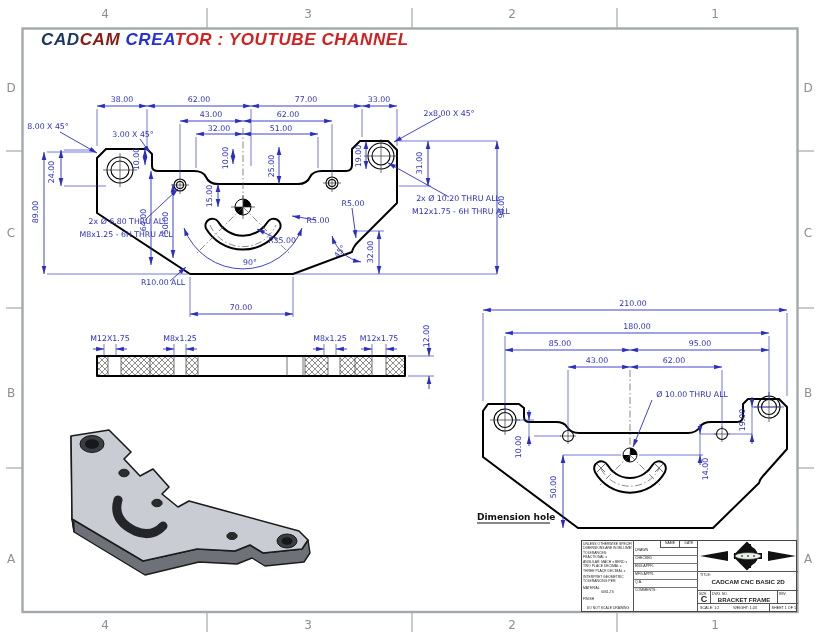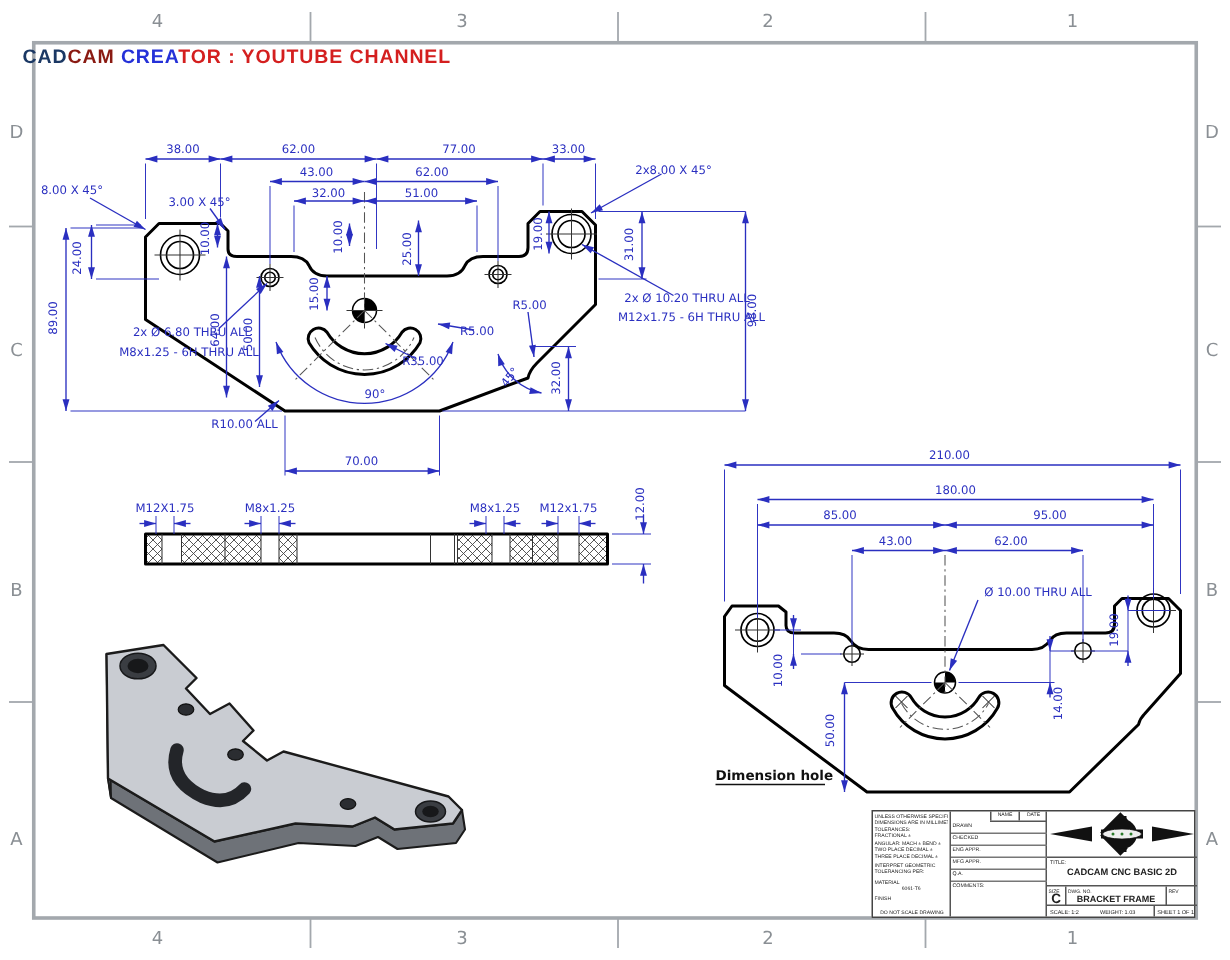--- a/index.html
+++ b/index.html
@@ -12,21 +12,21 @@
   .dim{stroke:#2a2fc0;stroke-width:0.9;fill:none;}
   .ext{stroke:#2a2fc0;stroke-width:0.65;fill:none;}
   .part{stroke:#000;stroke-width:2;fill:#fff;stroke-linejoin:round;}
   .partline{stroke:#000;stroke-width:2;fill:none;stroke-linejoin:round;}
   .thin{stroke:#000;stroke-width:1.1;fill:none;}
   .hair{stroke:#333;stroke-width:0.7;fill:none;}
   .cl{stroke:#555;stroke-width:0.7;stroke-dasharray:7 2.5 1.5 2.5;fill:none;}
   .frame{stroke:#a3a8ad;stroke-width:2.4;fill:none;}
   .tick{stroke:#a3a8ad;stroke-width:1.2;}
   
-  #dtitle{position:absolute;left:15px;top:30px;font-size:13px;font-weight:bold;letter-spacing:0.6px;font-family:"Liberation Sans",sans-serif;white-space:pre;}
+  #dtitle{position:absolute;left:41px;top:30px;font-size:17px;font-weight:bold;letter-spacing:0.6px;font-family:"Liberation Sans",sans-serif;white-space:pre;font-style:italic;}
   
   #tblock{position:absolute;left:581px;top:540px;width:216px;height:72px;border:1px solid #444;box-sizing:border-box;background:#fff;font-family:"Liberation Sans",sans-serif;color:#222;}
   #tblock .colA{position:absolute;left:0;top:0;width:52px;height:70px;border-right:0.5px solid #555;box-sizing:border-box;padding:1px 1px;}
   #tblock .colA div{font-size:3.4px;line-height:1.3;white-space:nowrap;overflow:hidden;}
   #tblock .colA .sect{margin-top:2px;}
   #tblock .dns{position:absolute;left:0;bottom:1px;width:52px;text-align:center;font-size:3.6px;}
   #tblock .colB{position:absolute;left:52px;top:0;width:64px;height:70px;border-right:0.5px solid #555;box-sizing:border-box;}
   #tblock .colB .hdr{position:absolute;top:0;left:26px;width:38px;height:7px;font-size:3.4px;display:flex;border-bottom:0.5px solid #555;box-sizing:border-box;}
   #tblock .colB .hdr span{flex:1;text-align:center;border-left:0.5px solid #555;}
   #tblock .colB .row{position:absolute;left:0;width:64px;height:8px;font-size:3.5px;border-bottom:0.5px solid #777;box-sizing:border-box;padding-left:1px;}

